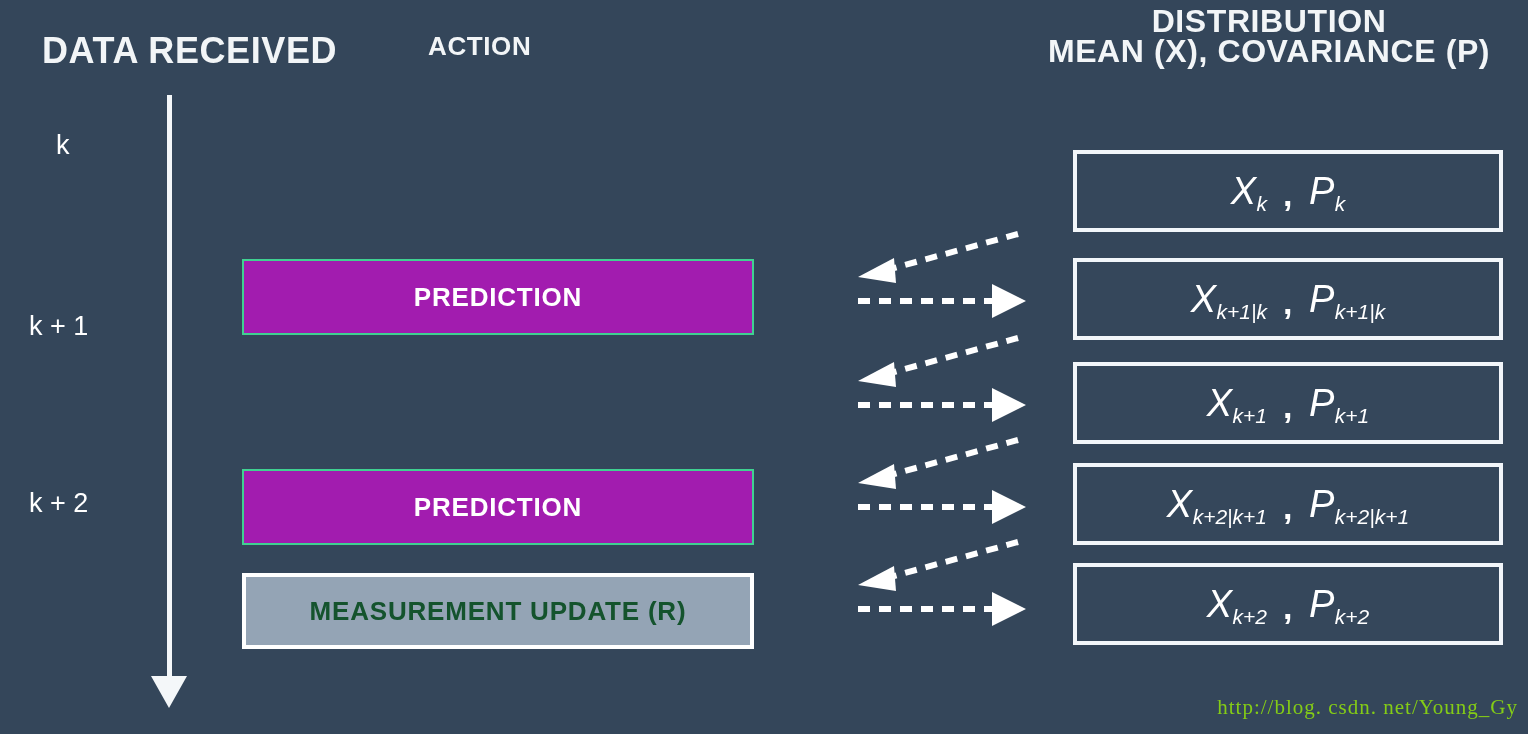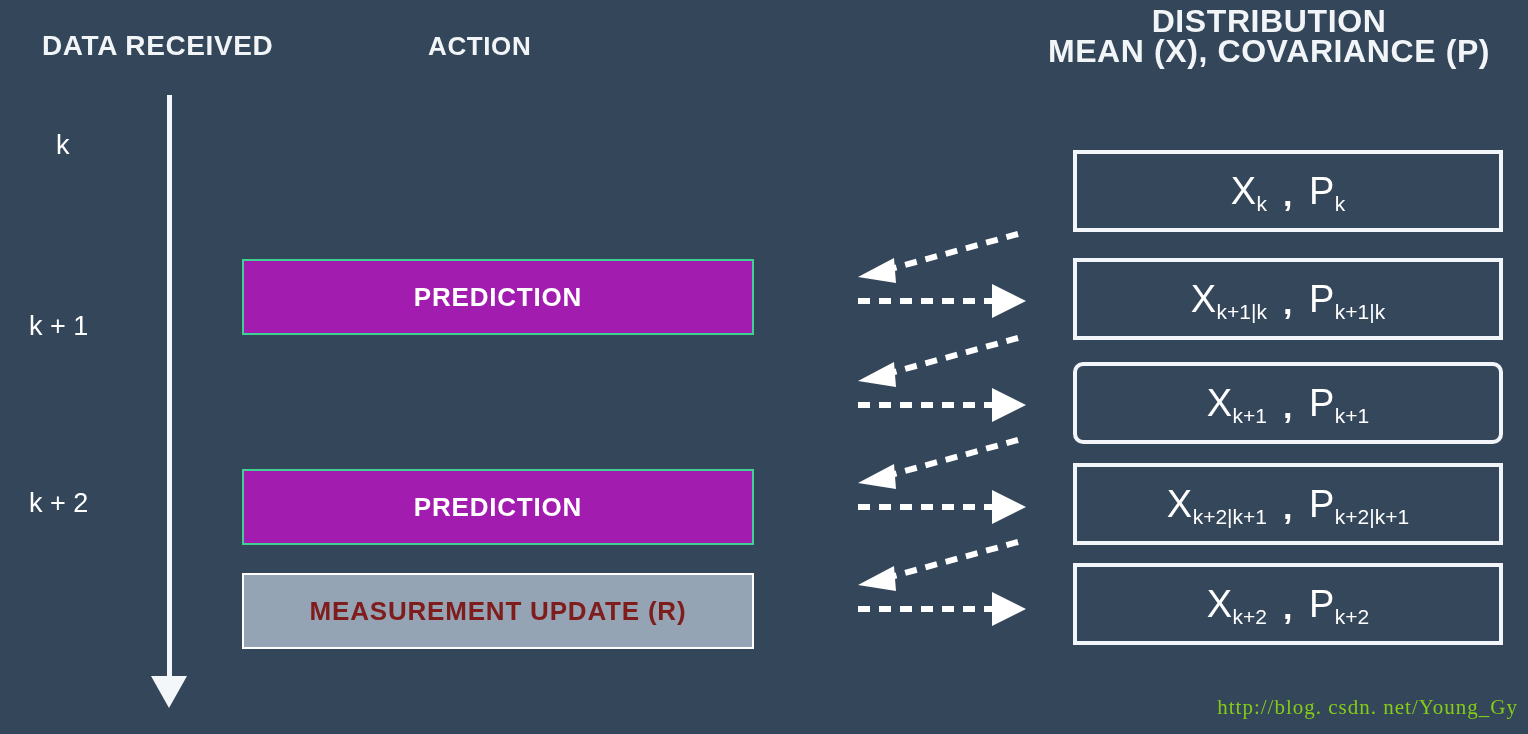--- a/index.html
+++ b/index.html
@@ -22,21 +22,21 @@
     position: absolute;
     font-weight: bold;
     letter-spacing: 0.6px;
     color: #f2f5f7;
     white-space: nowrap;
     text-align: center;
   }
   #hdr-data-received {
     left: 42px;
     top: 30px;
-    font-size: 28px;
+    font-size: 36px;
   }
   #hdr-action {
     left: 428px;
     top: 31px;
     font-size: 26px;
   }
   #hdr-distribution {
     left: 1034px;
     top: 6px;
     width: 470px;
@@ -92,22 +92,22 @@
   .action-box.green {
     background: #a21caf;
     border: 2px solid #3fd191;
   }
   .action-box.red {
     background: #e0583f;
     border: 2px solid #ef7258;
   }
   .action-box.gray {
     background: #94a4b5;
-    border: 2px solid #ffffff;
-    color: #7f1d1d;
+    border: 4px solid #ffffff;
+    color: #14532d;
   }
   #action-0 { top: 259px; }
   #action-1 { top: 365px; }
   #action-2 { top: 469px; }
   #action-3 { top: 573px; }
 
   
   .dist-box {
     position: absolute;
     left: 1073px;
@@ -115,21 +115,21 @@
     height: 82px;
     box-sizing: border-box;
     border: 4px solid #f2f6fa;
     background: #35475b;
     display: flex;
     align-items: center;
     justify-content: center;
   }
   #dist-0 { top: 150px; }
   #dist-1 { top: 258px; }
-  #dist-2 { top: 362px; border-radius: 10px; }
+  #dist-2 { top: 362px; }
   #dist-3 { top: 463px; }
   #dist-4 { top: 563px; }
 
   .formula {
     font-size: 34px;
     color: #ffffff;
     white-space: nowrap;
     display: flex;
     align-items: baseline;
     letter-spacing: 0.5px;
@@ -141,21 +141,21 @@
     position: relative;
     top: 7px;
     letter-spacing: 0;
   }
   .formula .comma {
     font-weight: bold;
     padding: 0 16px;
     position: relative;
     top: 2px;
   }
-  .formula .term { display: inline-block; }
+  .formula .term { display: inline-block; font-style: italic; }
 
   
   .arrow-group { position: absolute; left: 846px; width: 190px; height: 100px; }
   #arrows-0 { top: 222px; }
   #arrows-1 { top: 326px; }
   #arrows-2 { top: 428px; }
   #arrows-3 { top: 530px; }
   .arrow-svg { display: block; }
 </style>
 </head>

